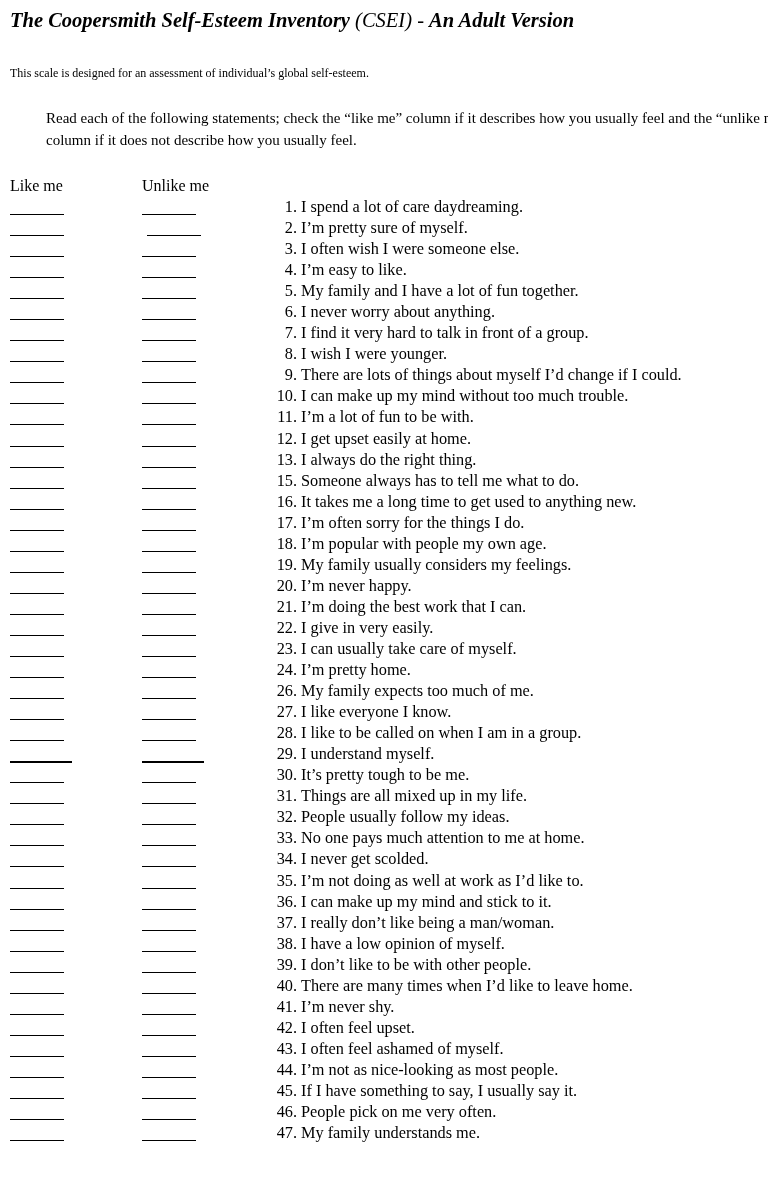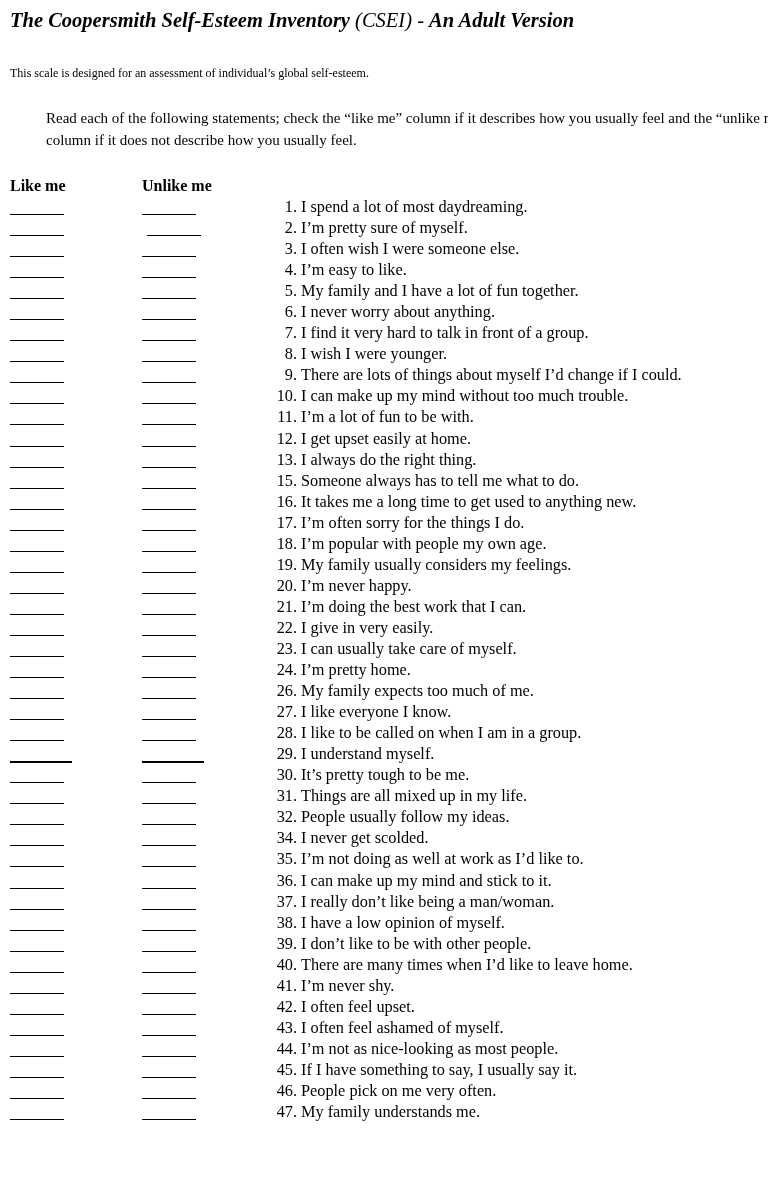--- a/index.html
+++ b/index.html
@@ -11,21 +11,21 @@
     position: absolute; left: 10px; top: 9px; font-size: 20.5px; white-space: nowrap; font-style: italic;
   }
   .title b { font-weight: bold; }
   .intro {
     position: absolute; left: 10px; top: 66px; font-size: 12px; white-space: nowrap;
   }
   .instructions {
     position: absolute; left: 10px; top: 107px; width: 750px; font-size: 15px; line-height: 22px; margin-left: 36px;
   }
   .col-head {
-    position: absolute; top: 177px; font-size: 16px; font-weight: bold; white-space: nowrap;
+    position: absolute; top: 177px; font-size: 16px; font-weight: normal; white-space: nowrap;
   }
   .col-like { left: 10px; }
   .col-unlike { left: 142px; }
   .rows { position: absolute; left: 0; top: 197px; width: 768px; }
   .row { position: relative; height: 21.05px; }
   .blank {
     position: absolute; top: 17px; height: 0; border-top: 1px solid #000;
   }
   .blank.like { left: 10px; width: 54px; }
   .blank.unlike { left: 142px; width: 54px; }
@@ -48,21 +48,21 @@
 
 <div class="col-head col-like">Like me</div>
 <div class="col-head col-unlike">Unlike me</div>
 
 <div class="rows" id="rows">
     <div class="row">
       <div class="blank like"></div>
       <div class="blank unlike"></div>
       <div class="stmt">
         <span class="num">1.</span>
-        <span class="txt">I spend a lot of most daydreaming.</span>
+        <span class="txt">I spend a lot of care daydreaming.</span>
       </div>
     </div>
     <div class="row shift2">
       <div class="blank like"></div>
       <div class="blank unlike"></div>
       <div class="stmt">
         <span class="num">2.</span>
         <span class="txt">I’m pretty sure of myself.</span>
       </div>
     </div>
@@ -287,20 +287,28 @@
       <div class="blank unlike"></div>
       <div class="stmt">
         <span class="num">32.</span>
         <span class="txt">People usually follow my ideas.</span>
       </div>
     </div>
     <div class="row">
       <div class="blank like"></div>
       <div class="blank unlike"></div>
       <div class="stmt">
+        <span class="num">33.</span>
+        <span class="txt">No one pays much attention to me at home.</span>
+      </div>
+    </div>
+    <div class="row">
+      <div class="blank like"></div>
+      <div class="blank unlike"></div>
+      <div class="stmt">
         <span class="num">34.</span>
         <span class="txt">I never get scolded.</span>
       </div>
     </div>
     <div class="row">
       <div class="blank like"></div>
       <div class="blank unlike"></div>
       <div class="stmt">
         <span class="num">35.</span>
         <span class="txt">I’m not doing as well at work as I’d like to.</span>

